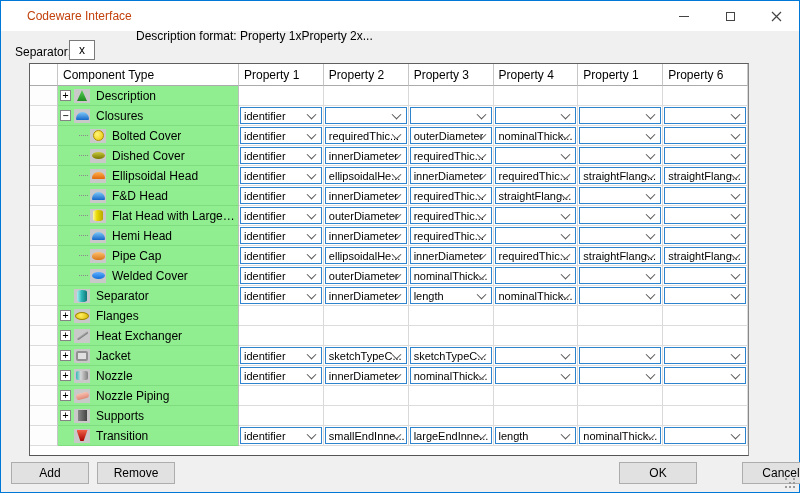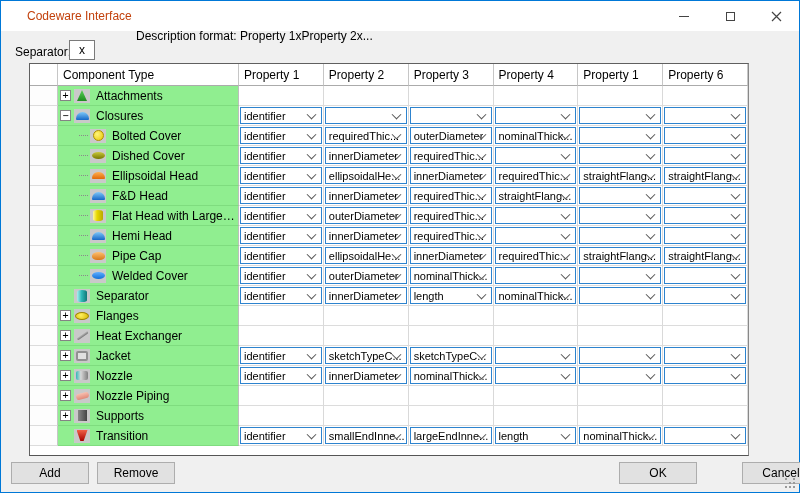--- a/index.html
+++ b/index.html
@@ -112,21 +112,21 @@
       <div class="hcell">Property 6</div>
     </div>
     <div style="display:flex;flex-direction:column;">
         <div class="grid-row trow">
           <div class="cell rowhead"></div>
           <div class="cell comp">
             <span class="expander">+</span>
             <span class="icon i-attachments">
               <span class="shape"></span>
             </span>
-            <span class="comp-label">Attachments</span>
+            <span class="comp-label">Description</span>
           </div>
           <div class="cell prop"></div>
           <div class="cell prop"></div>
           <div class="cell prop"></div>
           <div class="cell prop"></div>
           <div class="cell prop"></div>
           <div class="cell prop"></div>
         </div>
         <div class="grid-row trow">
           <div class="cell rowhead"></div>

